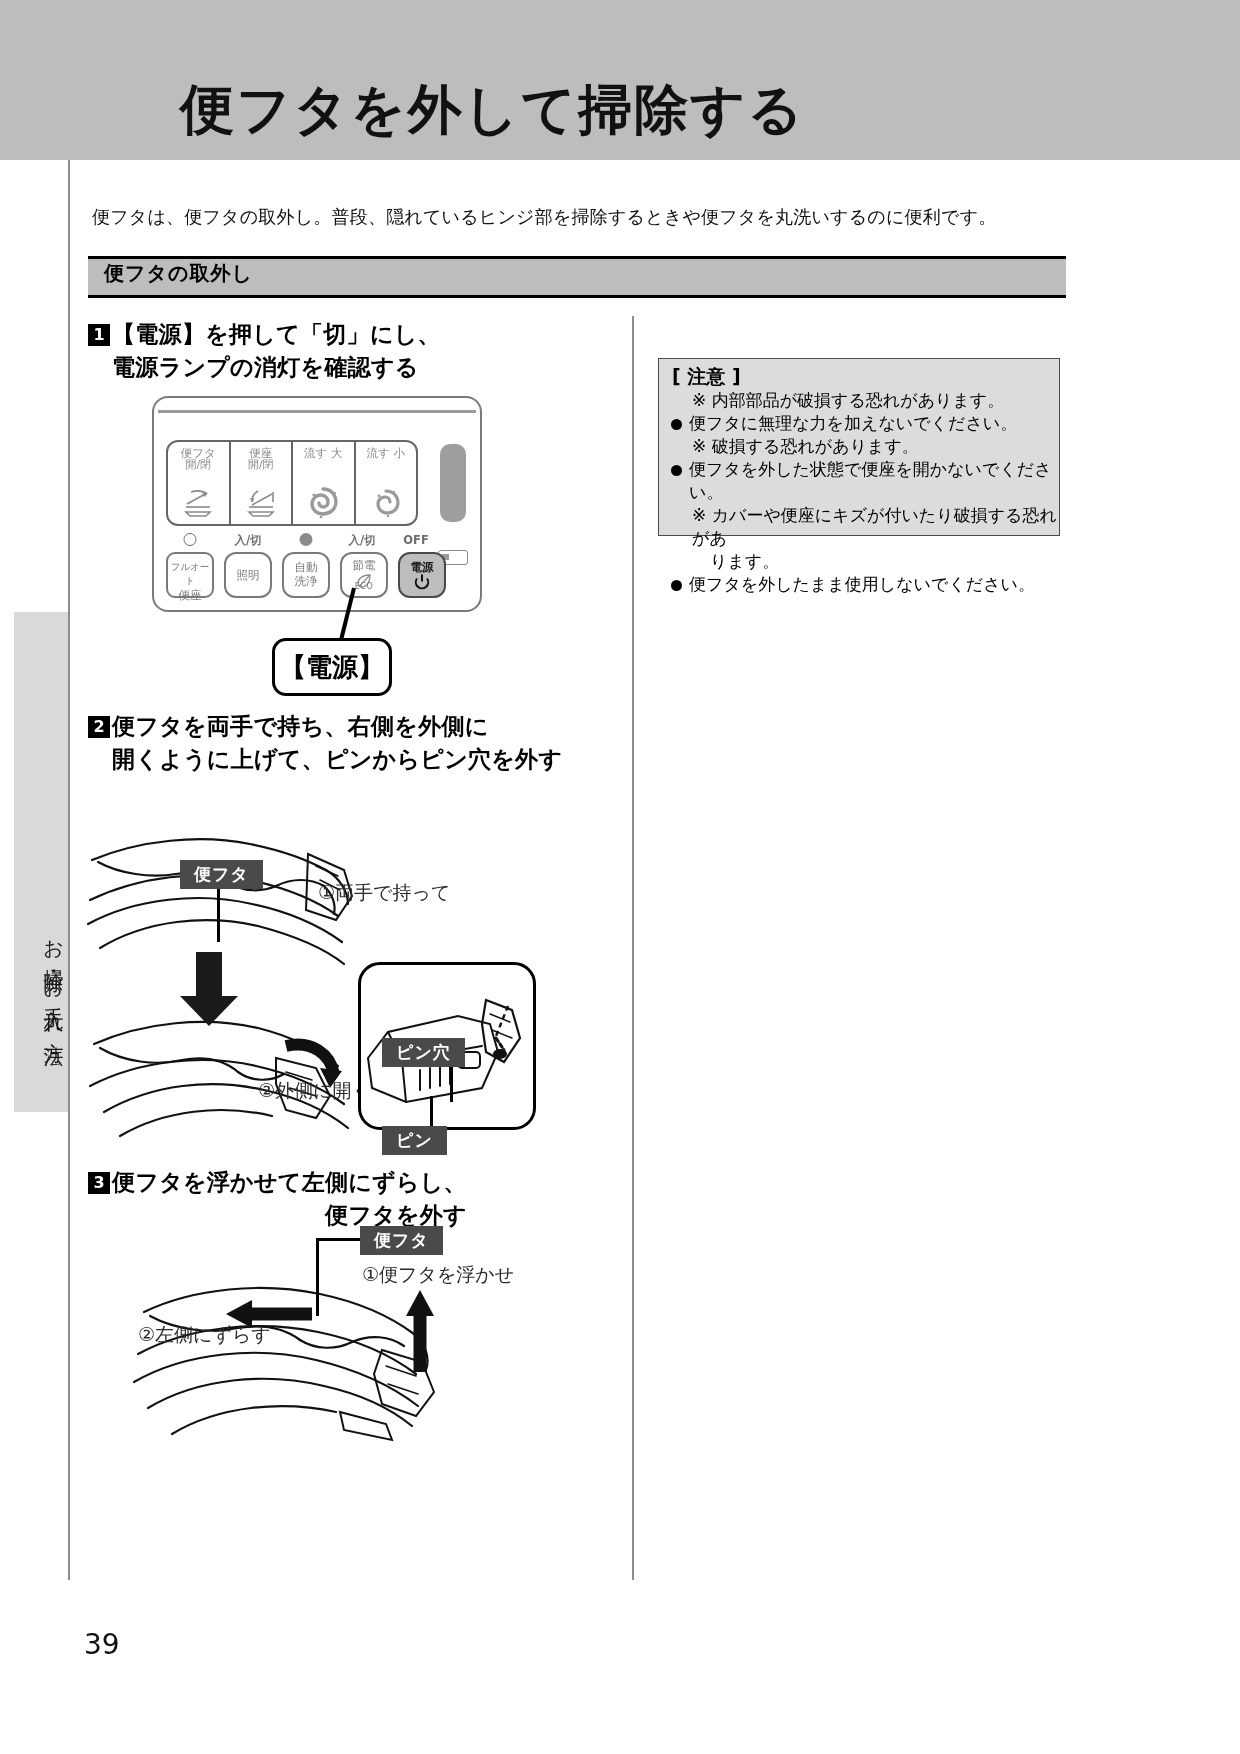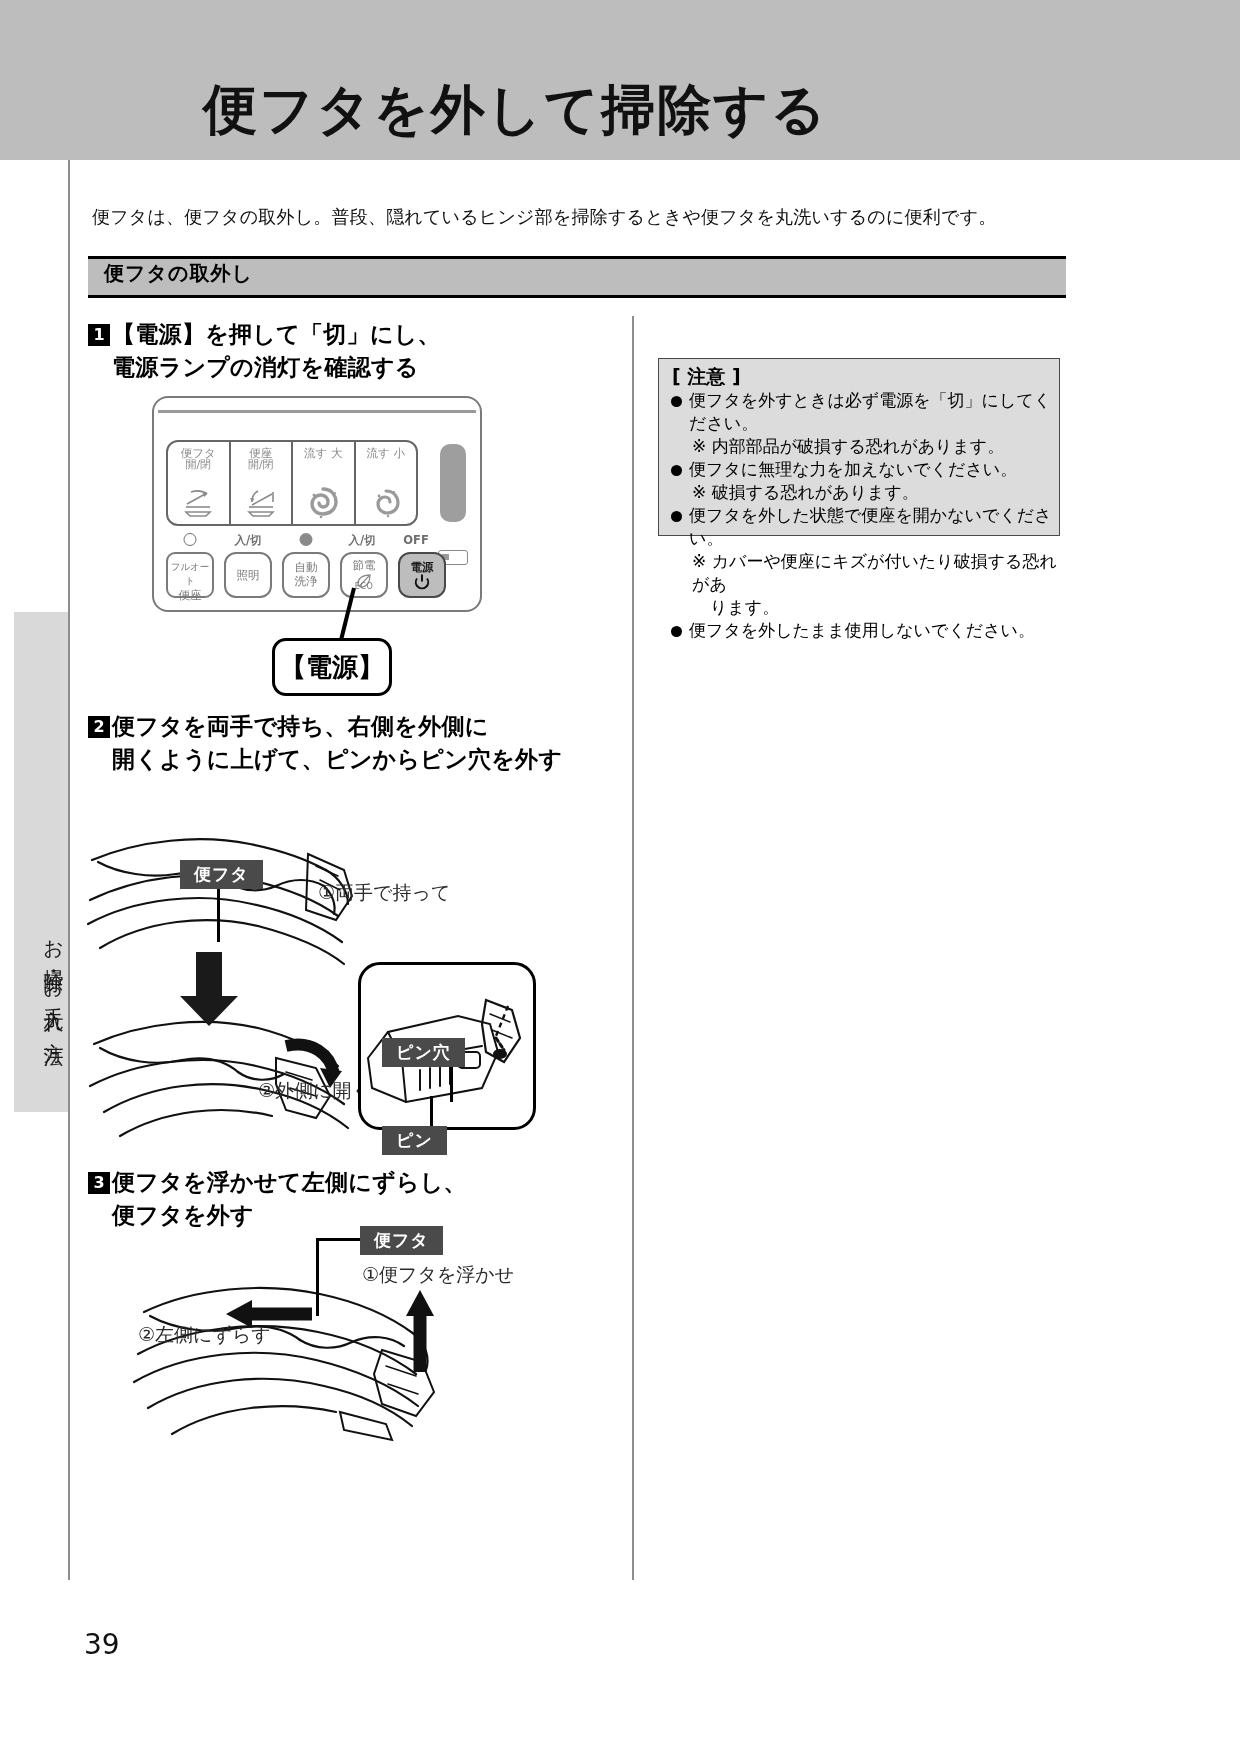--- a/index.html
+++ b/index.html
@@ -31,21 +31,20 @@
   }
   .header-title {
     position: absolute;
     left: 180px;
     top: 74px;
     font-size: 54px;
     font-weight: 700;
     letter-spacing: 2px;
     color: #111;
     white-space: nowrap;
-    margin-left: 23px;
   }
 
   
   .left-rule {
     position: absolute;
     left: 68px;
     top: 160px;
     width: 2px;
     height: 1420px;
     background: #8d8d8d;
@@ -580,21 +579,21 @@
     <path d="M146 40 L134 70" stroke="#111" stroke-width="2.4" stroke-dasharray="5 4" fill="none"></path>
   </svg>
 
   <div class="leader" style="left:450px; top:1062px; width:2.5px; height:40px;"></div>
   <div class="chip" style="left:382px; top:1038px;">ピン穴</div>
 
   <div class="leader" style="left:430px; top:1096px; width:2.5px; height:44px;"></div>
   <div class="chip" style="left:382px; top:1126px;">ピン</div>
 
   <div class="step-num" style="left:88px; top:1172px;">3</div>
-  <div class="step-text" style="left:112px; top:1166px;">便フタを浮かせて左側にずらし、
+  <div class="step-text" style="left:112px; top:1166px;text-align:right;">便フタを浮かせて左側にずらし、
 便フタを外す</div>
 
   <svg class="ill" style="left:86px; top:1262px;" width="480" height="200" viewBox="0 0 480 200">
     <g fill="none" stroke="#111" stroke-width="2.2" stroke-linecap="round">
       <path d="M58 50 C108 26 176 20 234 32 C272 40 304 54 328 72"></path>
       <path d="M64 54 C90 68 124 72 152 66"></path>
       <path d="M152 66 C176 62 198 66 214 78"></path>
       <path d="M214 78 C230 88 250 88 266 80"></path>
       <path d="M266 80 C284 72 304 74 318 84"></path>
       <path d="M328 72 C340 82 344 96 340 108"></path>
@@ -618,23 +617,20 @@
 
   <div class="leader" style="left:316px; top:1238px; width:2.5px; height:78px;"></div>
   <div class="leader" style="left:316px; top:1238px; width:46px; height:2.5px;"></div>
   <div class="chip" style="left:360px; top:1226px;">便フタ</div>
   <div class="anno" style="left:362px; top:1262px;">①便フタを浮かせ</div>
   <div class="anno" style="left:138px; top:1322px;text-align:right;">②左側にずらす</div>
 
   <div class="caution-box"></div>
   <div class="caution-title">[ 注意 ]</div>
   <div class="caution-list">
-    <div class="c-item">
-      <span>便フタを外すときは必ず電源を「切」にしてください。</span>
-    </div>
     <div class="c-sub">
       <span>※ 内部部品が破損する恐れがあります。</span>
     </div>
     <div class="c-item">
       <span>便フタに無理な力を加えないでください。</span>
     </div>
     <div class="c-sub">
       <span>※ 破損する恐れがあります。</span>
     </div>
     <div class="c-item">

